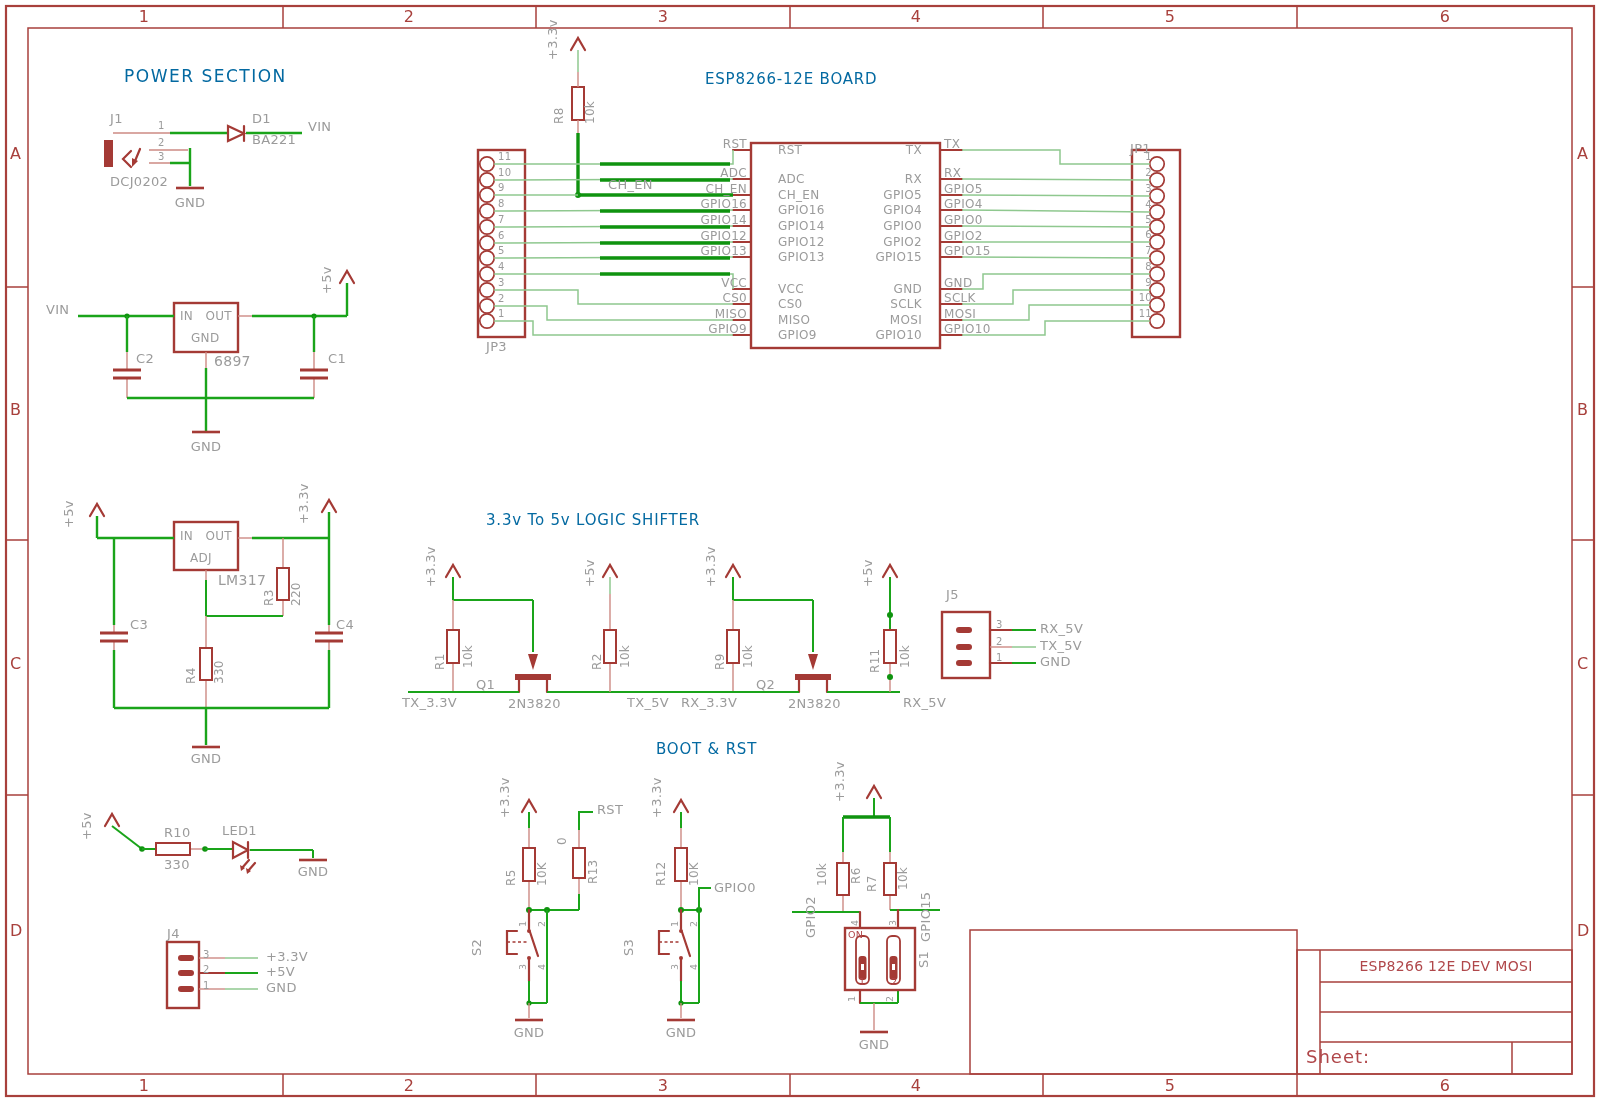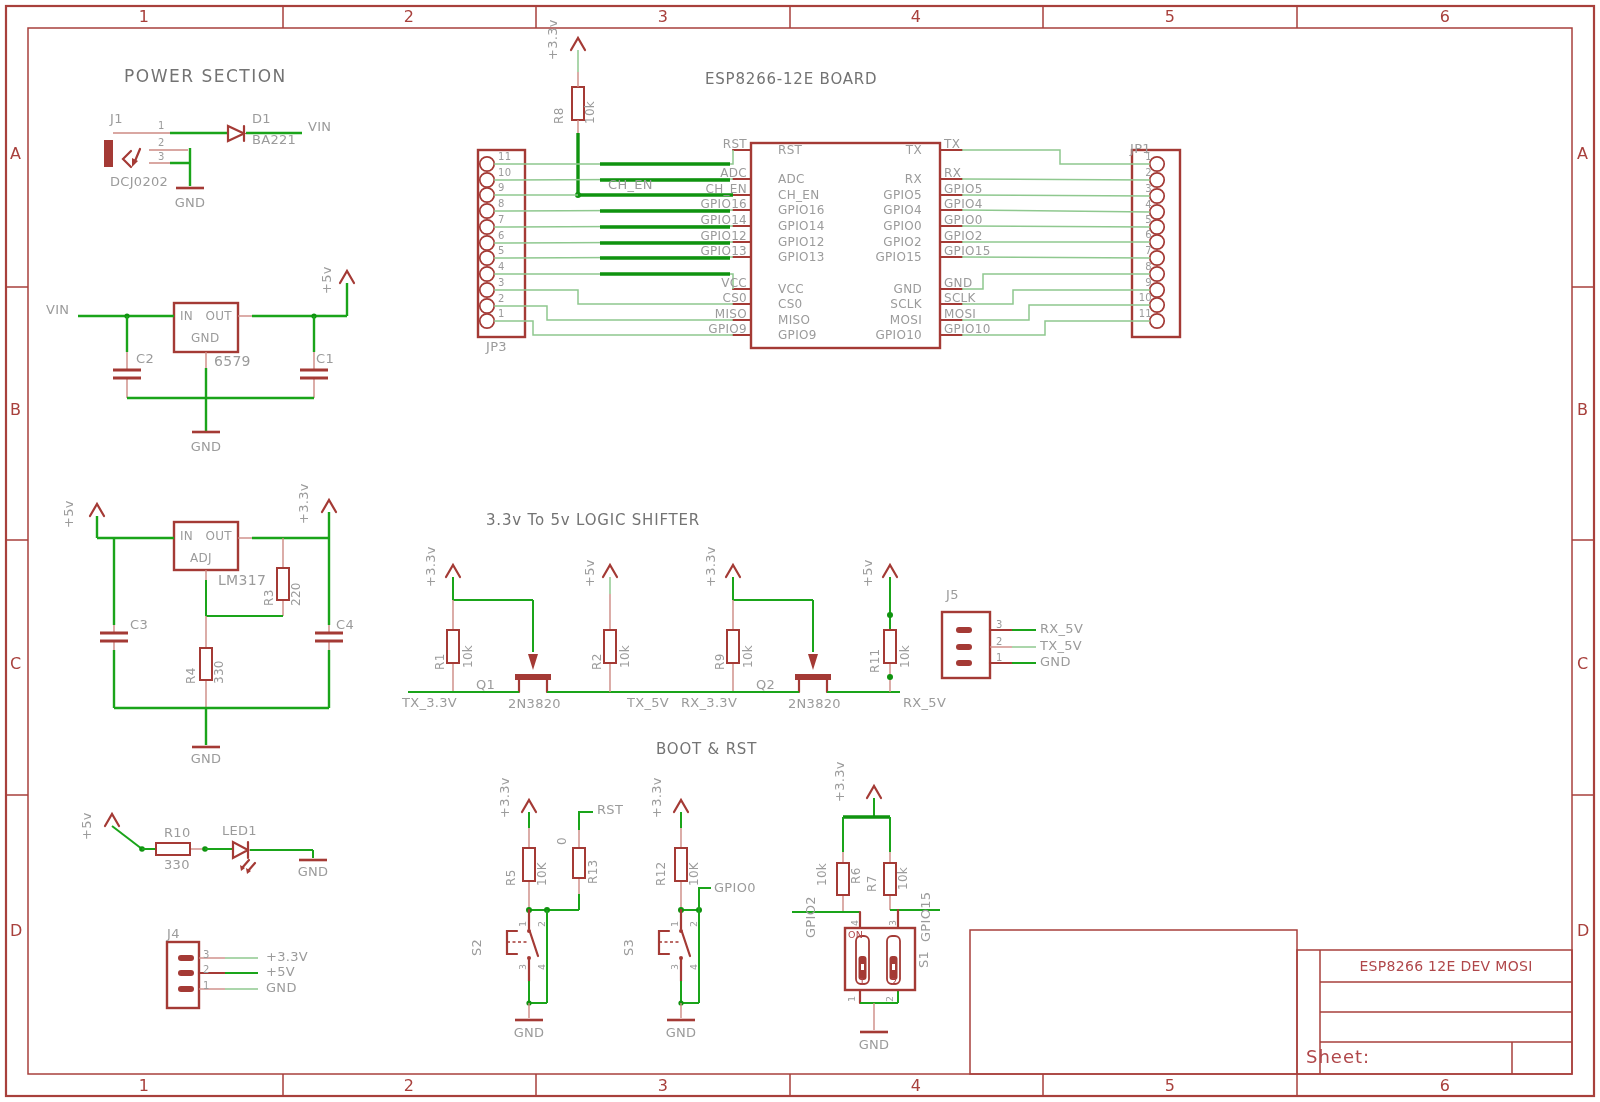--- a/index.html
+++ b/index.html
@@ -24,21 +24,21 @@
   .rbody{fill:#fff;stroke:#a43a35;stroke-width:2;}
   .dash{stroke:#a43a35;stroke-width:1.3;stroke-dasharray:3 2.5;fill:none;}
   .circ{fill:#fff;stroke:#a43a35;stroke-width:1.7;}
   .chan{fill:#fff;stroke:#a43a35;stroke-width:1.8;}
   
   .lbl{position:absolute;font-size:12px;color:#9b9b9b;white-space:nowrap;line-height:1.05;letter-spacing:.3px;}
   .f13{font-size:13px}.f10{font-size:10px}.f9{font-size:9.5px}.f14{font-size:14px}
   .v{transform:rotate(-90deg);transform-origin:0 0;}
   .ra{transform:translateX(-100%);}
   .c{transform:translateX(-50%);}
-  .grn{color:#737373;}
+  .grn{color:#0369a1;}
   .mrn{color:#b0474a;}
   .frn{color:#a8403c;font-size:16px;}
   .ttl{font-size:15px;letter-spacing:.8px;}
   .big{font-size:17px;letter-spacing:1.5px;}
 </style>
 </head>
 <body>
 
 <div id="sheet">
 
@@ -431,23 +431,23 @@
 <span class="lbl f13" style="left:110px;top:175px">DCJ0202</span>
 <span class="lbl f13 c" style="left:190px;top:196px">GND</span>
 <span class="lbl f13" style="left:252px;top:112px">D1</span>
 <span class="lbl f13" style="left:252px;top:133px">BA221</span>
 <span class="lbl f13" style="left:308px;top:120px">VIN</span>
 
 <span class="lbl f13" style="left:46px;top:303px">VIN</span>
 <span class="lbl" style="left:180px;top:310px">IN</span>
 <span class="lbl ra" style="left:232px;top:310px">OUT</span>
 <span class="lbl" style="left:191px;top:332px">GND</span>
-<span class="lbl f14" style="left:214px;top:354px">6579</span>
+<span class="lbl f14" style="left:214px;top:354px">6897</span>
 <span class="lbl f13" style="left:136px;top:352px">C2</span>
-<span class="lbl f13" style="left:316px;top:352px">C1</span>
+<span class="lbl f13" style="left:328px;top:352px">C1</span>
 <span class="lbl f13 v" style="left:320px;top:294px">+5v</span>
 <span class="lbl f13 c" style="left:206px;top:440px">GND</span>
 
 <span class="lbl f13 v" style="left:62px;top:528px">+5v</span>
 <span class="lbl f13 v" style="left:297px;top:524px">+3.3v</span>
 <span class="lbl" style="left:180px;top:530px">IN</span>
 <span class="lbl ra" style="left:232px;top:530px">OUT</span>
 <span class="lbl" style="left:190px;top:552px">ADJ</span>
 <span class="lbl f14" style="left:218px;top:573px">LM317</span>
 <span class="lbl v" style="left:263px;top:606px">R3</span>

